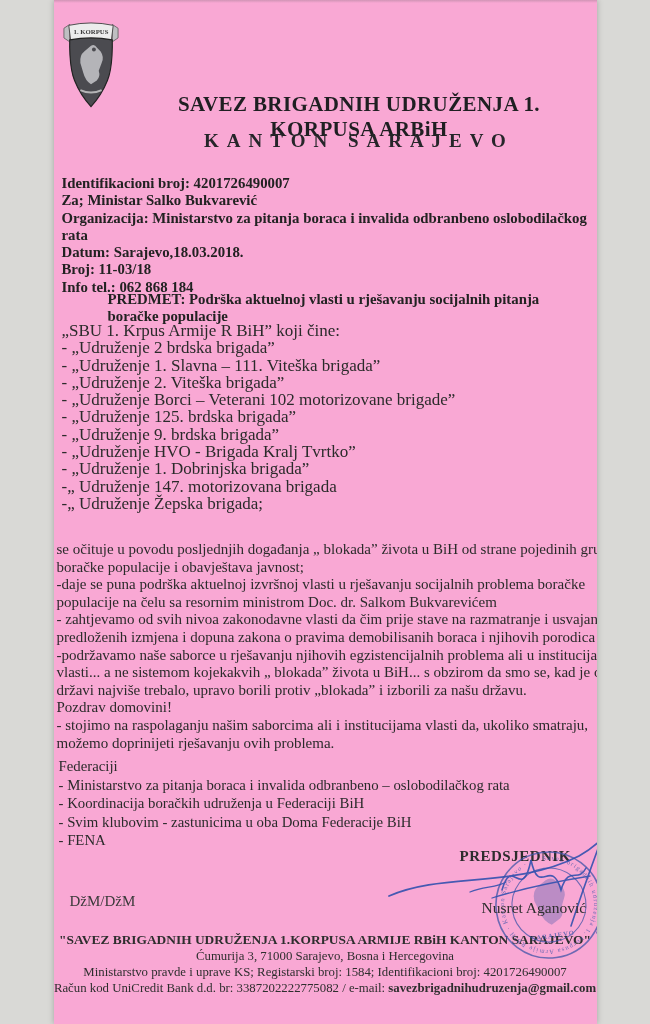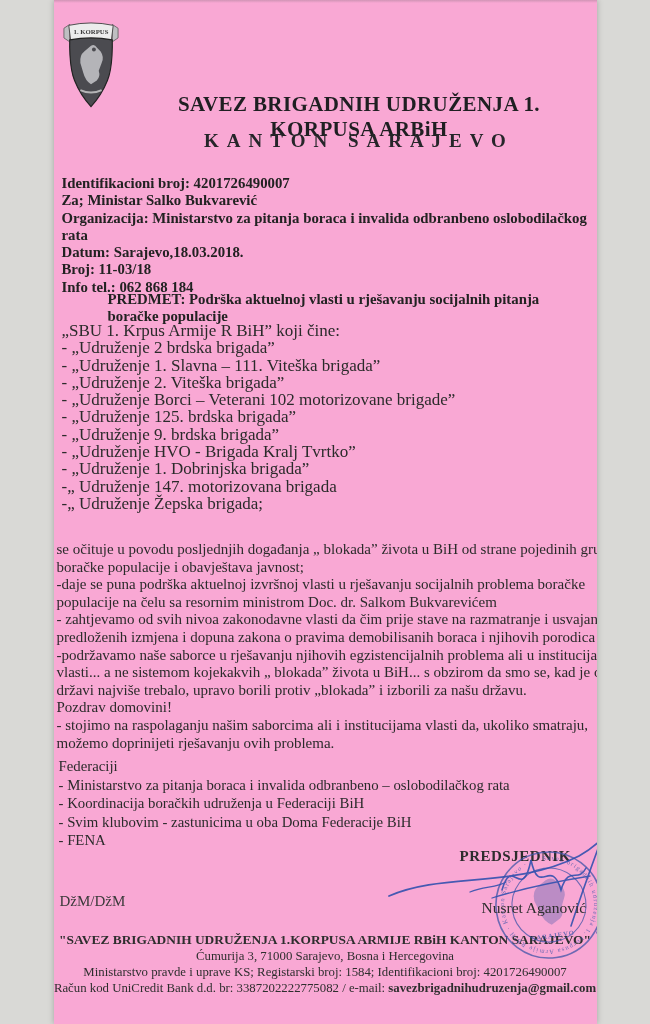--- a/index.html
+++ b/index.html
@@ -26,21 +26,21 @@
     font-weight:bold; font-size:14.8px; line-height:17.3px; color:#222; }
   .subject{ position:absolute; top:291px; left:7px; right:6px;
     font-weight:bold; font-size:14.8px; color:#222;margin-left:47px; }
   .members{ position:absolute; top:322px; left:8px; right:6px;
     font-size:17px; line-height:17.3px; }
   .body-text{ position:absolute; top:541px; left:3px; width:620px;
     font-size:15px; line-height:17.6px; }
   .pre{ white-space:pre-line; }
   .distribution{ position:absolute; top:757px; left:5px; width:600px;
     font-size:14.8px; line-height:18.6px; }
-  .initials{ position:absolute; top:893px; left:6px; font-size:15px; color:#3a3a3a; }
+  .initials{ position:absolute; top:893px; left:16px; font-size:15px; color:#3a3a3a; }
   .president-label{ position:absolute; top:848px; left:406px;
     font-weight:bold; font-size:15px; letter-spacing:.5px; color:#2d2d2d; }
   .president-name{ position:absolute; top:899px; left:428px;
     font-size:15.5px; color:#2e2e2e; z-index:3; }
   .sig-overlay{ position:absolute; left:320px; top:768px; width:330px; height:202px;
     z-index:2; pointer-events:none; }
   .footer{ position:absolute; top:932px; left:0; right:0; text-align:center;
     font-size:12.8px; line-height:16px; color:#2e2e2e; }
   .footer .f1{ font-weight:bold; font-size:13.4px; }
   .footer .email{ font-weight:bold; }

